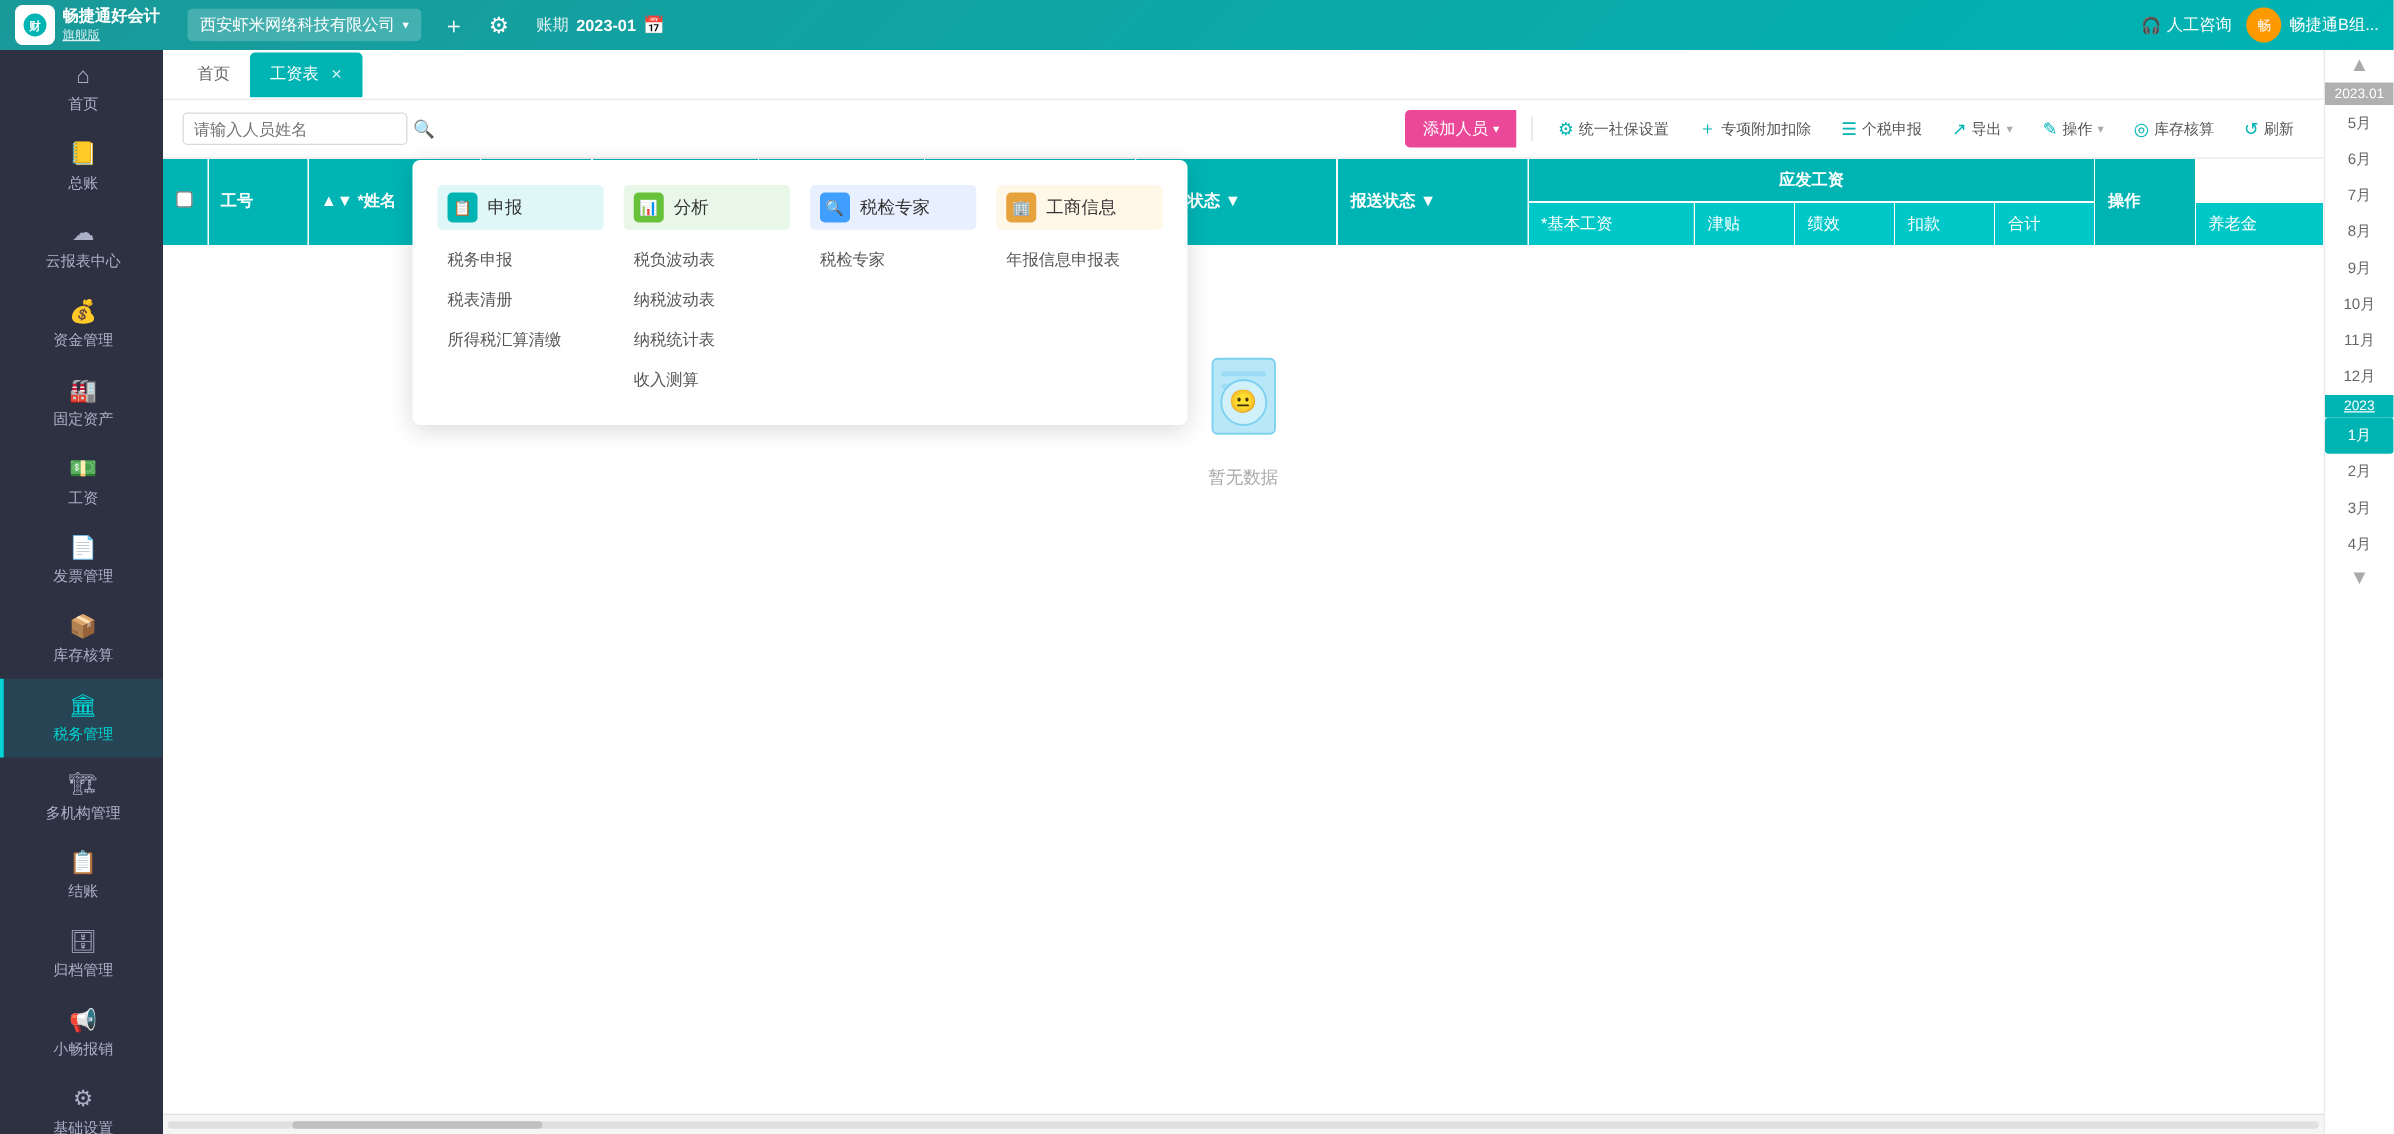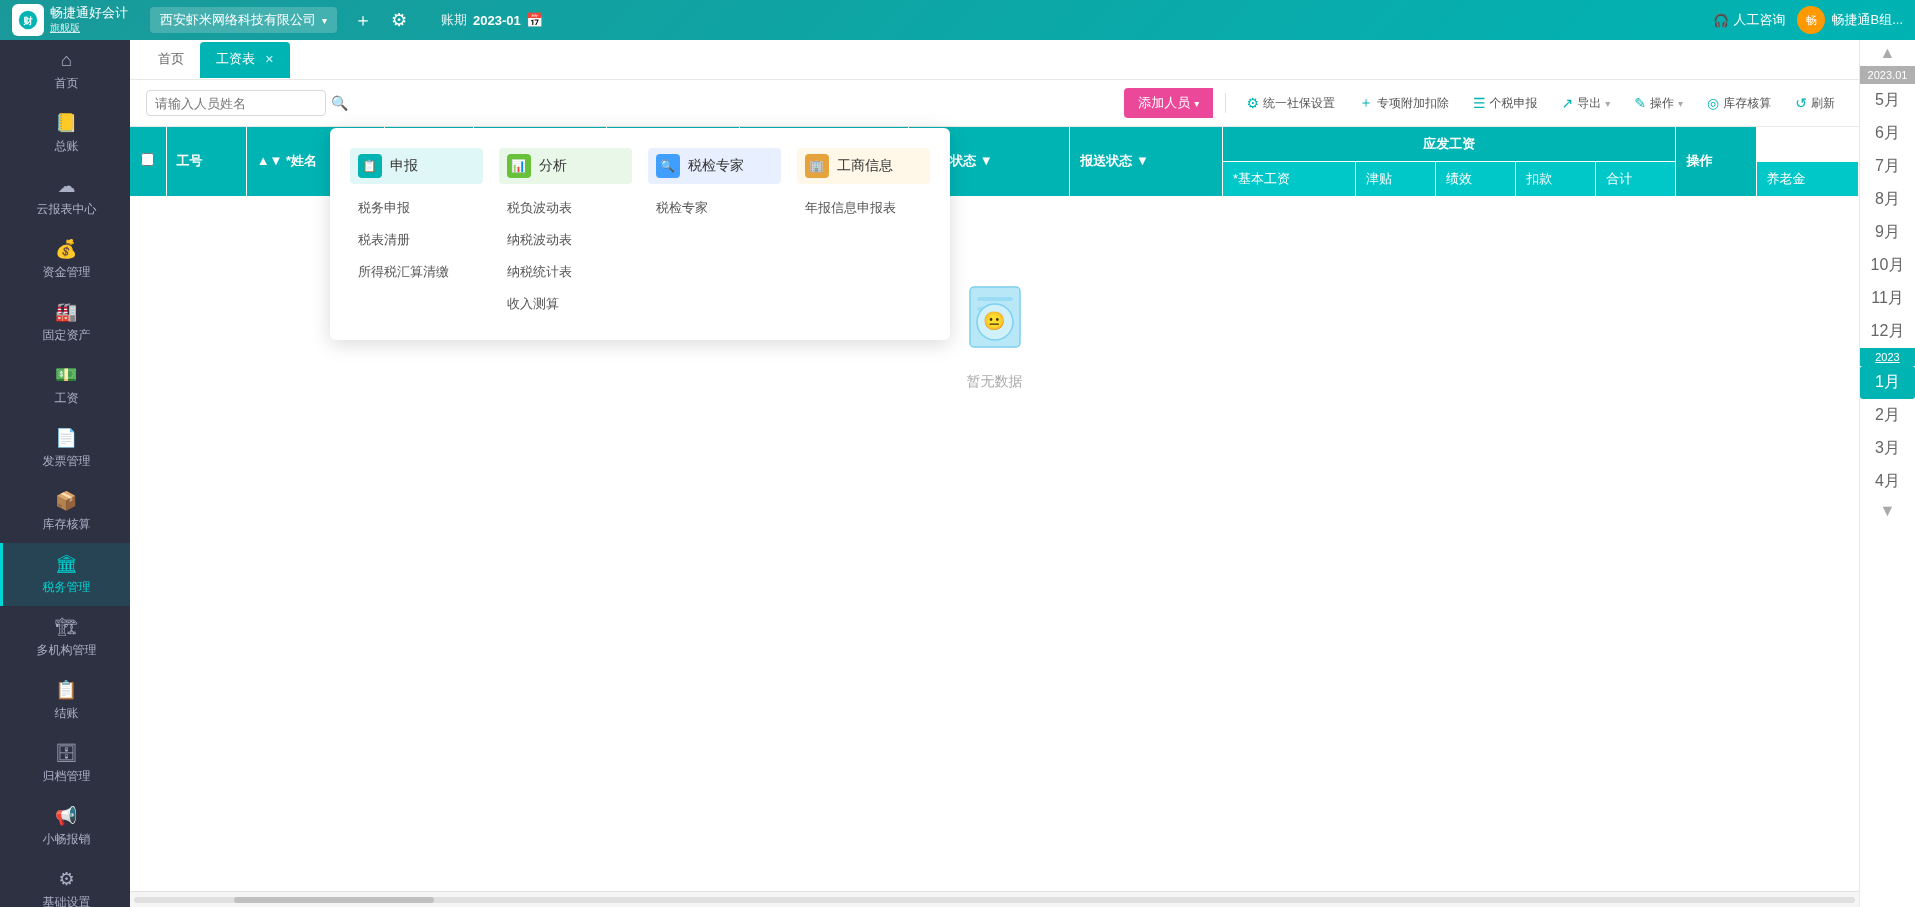--- a/index.html
+++ b/index.html
@@ -7,27 +7,27 @@
 
     
     .top-bar {
       display: flex; align-items: center; height: 40px;
       background: linear-gradient(135deg, #1a9999 0%, #00b4b4 100%);
       padding: 0 12px; position: relative; z-index: 100;
     }
     .logo-area { display: flex; align-items: center; width: 130px; }
     .logo-icon { width: 32px; height: 32px; background: #fff; border-radius: 6px; display: flex; align-items: center; justify-content: center; margin-right: 6px; flex-shrink: 0; }
     .logo-icon svg { width: 22px; height: 22px; }
-    .logo-text { color: #fff; font-size: 13px; font-weight: normal; line-height: 1.2; }
+    .logo-text { color: #fff; font-size: 13px; font-weight: bold; line-height: 1.2; }
     .logo-sub { color: rgba(255,255,255,0.8); font-size: 10px; text-decoration: underline; }
     .company-selector { display: flex; align-items: center; background: rgba(255,255,255,0.2); border-radius: 4px; padding: 4px 10px; color: #fff; font-size: 13px; cursor: pointer; margin-left: 8px; }
     .company-selector .arrow { margin-left: 6px; font-size: 10px; }
     .top-bar-actions { display: flex; align-items: center; margin-left: 12px; gap: 8px; }
     .top-bar-btn { background: none; border: none; color: #fff; cursor: pointer; font-size: 18px; display: flex; align-items: center; justify-content: center; width: 28px; height: 28px; border-radius: 4px; }
-    .period-area { display: flex; align-items: center; color: #fff; font-size: 13px; margin-left: 28px; gap: 6px; }
+    .period-area { display: flex; align-items: center; color: #fff; font-size: 13px; margin-left: 16px; gap: 6px; }
     .period-label { opacity: 0.85; }
     .period-value { font-weight: bold; }
     .period-icon { font-size: 14px; cursor: pointer; }
     .top-bar-right { margin-left: auto; display: flex; align-items: center; gap: 12px; }
     .support-btn { display: flex; align-items: center; color: #fff; font-size: 13px; cursor: pointer; gap: 4px; }
     .user-area { display: flex; align-items: center; gap: 6px; cursor: pointer; }
     .user-avatar { width: 28px; height: 28px; border-radius: 50%; background: #ff9900; display: flex; align-items: center; justify-content: center; color: #fff; font-size: 11px; }
     .user-name { color: #fff; font-size: 13px; }
 
     
@@ -78,21 +78,21 @@
     
     .dropdown-menu { position: absolute; top: 48px; left: 200px; background: #fff; border-radius: 6px; box-shadow: 0 4px 20px rgba(0,0,0,0.15); z-index: 200; min-width: 620px; padding: 12px; }
     .menu-columns { display: grid; grid-template-columns: 1fr 1fr 1fr 1fr; gap: 0; }
     .menu-col { padding: 8px; }
     .menu-col-header { display: flex; align-items: center; gap: 8px; font-size: 14px; color: #333; font-weight: 500; padding: 6px 8px; background: #e8f9f9; border-radius: 4px; margin-bottom: 8px; }
     .menu-col-header .col-icon { width: 24px; height: 24px; background: #00b4b4; border-radius: 4px; display: flex; align-items: center; justify-content: center; color: #fff; font-size: 12px; }
     .menu-item { padding: 7px 8px; font-size: 13px; color: #555; cursor: pointer; border-radius: 3px; }
 
     
     .calendar-panel { width: 56px; background: #fff; border-left: 1px solid #e8e8e8; display: flex; flex-direction: column; align-items: center; overflow-y: auto; flex-shrink: 0; }
-    .cal-month { font-size: 16px; color: #666; padding: 6px 4px; cursor: pointer; text-align: center; width: 100%; }
+    .cal-month { font-size: 12px; color: #666; padding: 6px 4px; cursor: pointer; text-align: center; width: 100%; }
     .cal-month.active { background: #00b4b4; color: #fff; border-radius: 3px; }
     .cal-nav { width: 100%; text-align: center; padding: 4px 0; cursor: pointer; color: #aaa; font-size: 16px; }
     .cal-year-header { font-size: 11px; color: #fff; background: #b0b0b0; width: 100%; text-align: center; padding: 3px 0; }
     .cal-year-header.active-year { background: #00b4b4; text-decoration: underline; }
 
     .scrollbar-area { height: 16px; background: #f5f5f5; border-top: 1px solid #e0e0e0; display: flex; align-items: center; padding: 0 4px; }
     .scrollbar-track { flex: 1; height: 6px; background: #e0e0e0; border-radius: 3px; position: relative; }
     .scrollbar-thumb { width: 200px; height: 6px; background: #c0c0c0; border-radius: 3px; position: absolute; left: 100px; }
   </style>
 </head>

